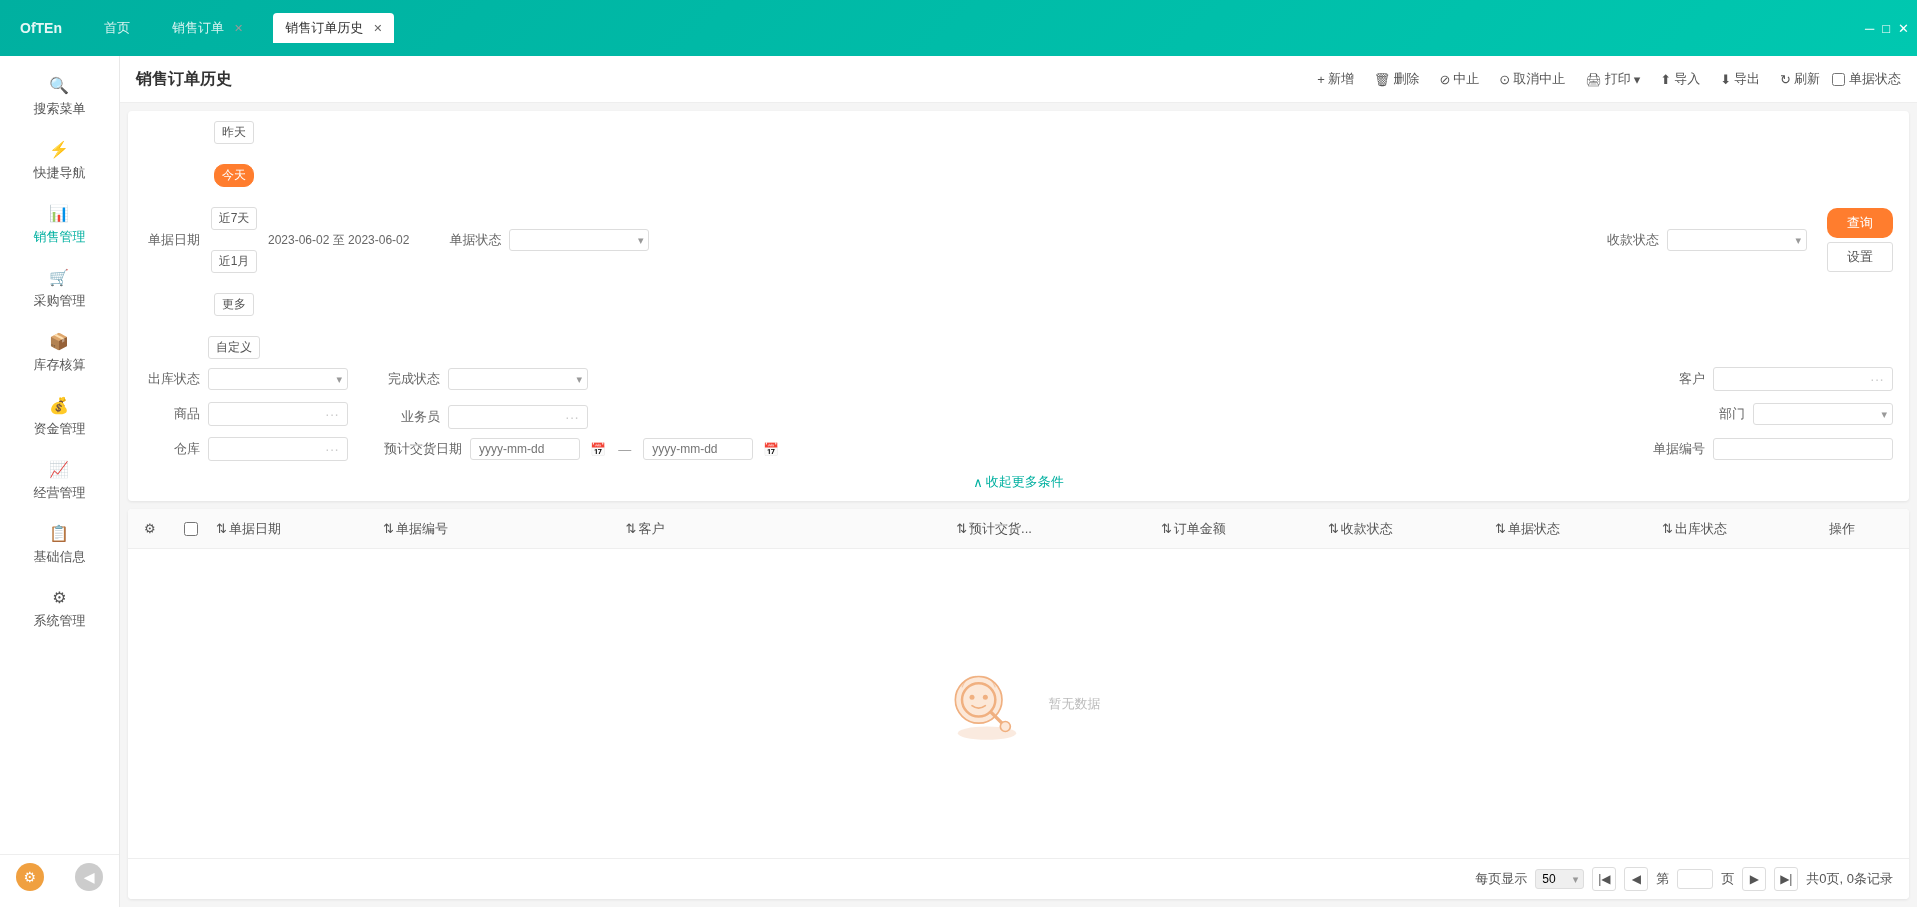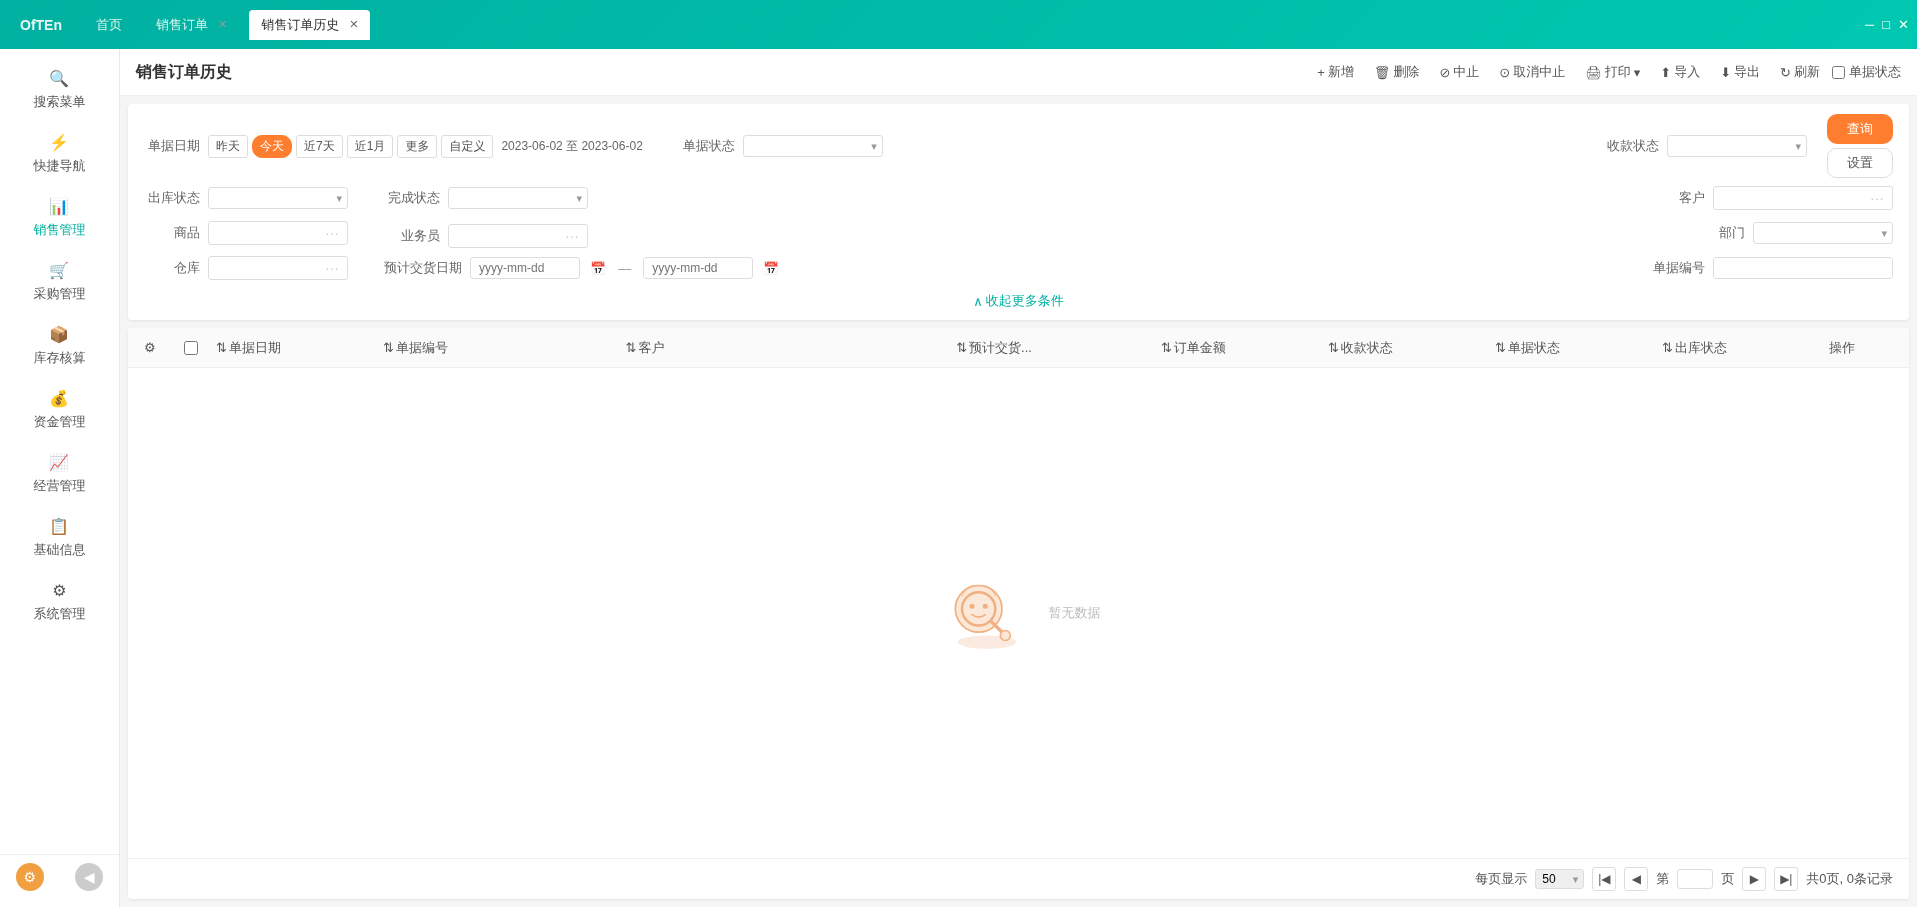--- a/index.html
+++ b/index.html
@@ -1,25 +1,25 @@
 <!DOCTYPE html>
 <html><head>
   <meta charset="utf-8">
   <style>
     * { box-sizing: border-box; margin: 0; padding: 0; font-family: 'Microsoft YaHei', Arial, sans-serif; font-size: 13px; }
     body { background: #f5f5f5; display: flex; flex-direction: column; height: 100vh; overflow: hidden; }
 
     
     .top-bar {
-      height: 49px;
+      height: 56px;
       background: linear-gradient(135deg, #00b0a0 0%, #00c8b0 100%);
       display: flex;
       align-items: center;
       padding: 0 8px;
-      gap: 10px;
+      gap: 18px;
       position: relative;
     }
     .tab-item {
       height: 30px;
       padding: 0 12px;
       border-radius: 4px 4px 0 0;
       display: flex;
       align-items: center;
       gap: 6px;
       cursor: pointer;
@@ -178,21 +178,22 @@
     .filter-row:last-child { margin-bottom: 0; }
     .filter-label {
       color: #666;
       white-space: nowrap;
       min-width: 60px;
       text-align: right;
     }
     .date-group {
       display: flex;
       align-items: center;
-      gap: 4px;
+      gap: 20px;
+      flex-direction: column;
     }
     .date-btn {
       padding: 2px 7px;
       border: 1px solid #ddd;
       border-radius: 3px;
       background: #fff;
       cursor: pointer;
       font-size: 12px;
       color: #555;
     }
@@ -271,21 +272,21 @@
       padding: 6px 20px;
       border-radius: 10px;
       cursor: pointer;
       font-size: 13px;
     }
     .settings-btn {
       background: #fff;
       color: #555;
       border: 1px solid #ddd;
       padding: 5px 16px;
-      border-radius: 9px;
+      border-radius: 3px;
       cursor: pointer;
       font-size: 13px;
     }
 
     
     .table-area {
       flex: 1;
       margin: 0 8px 8px;
       background: #fff;
       border-radius: 4px;

